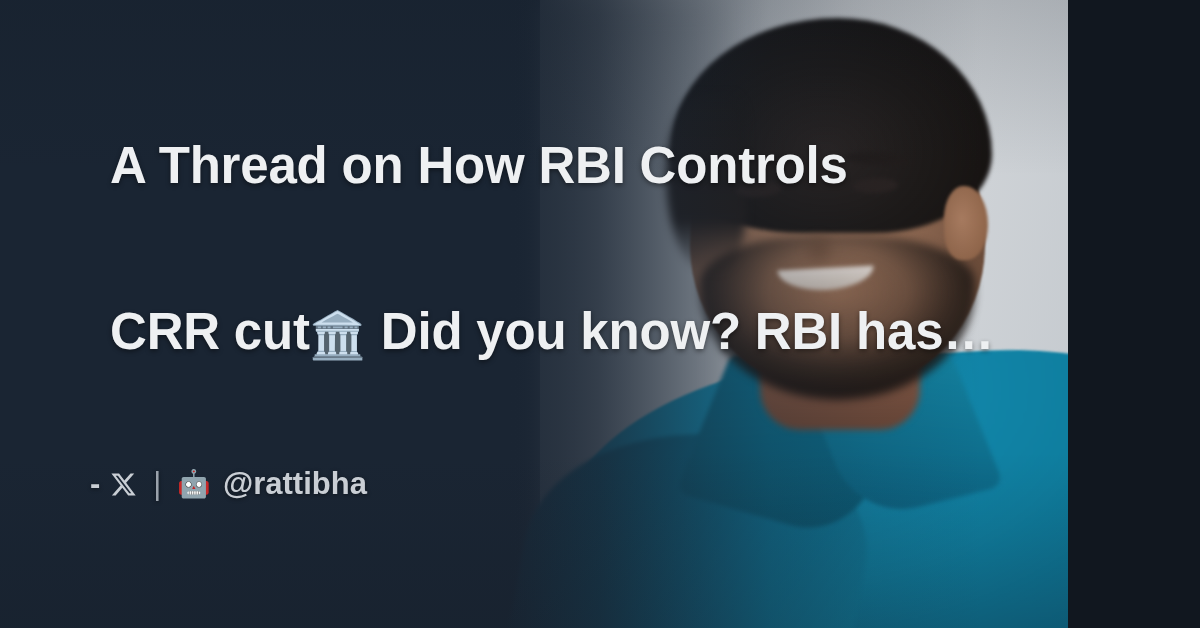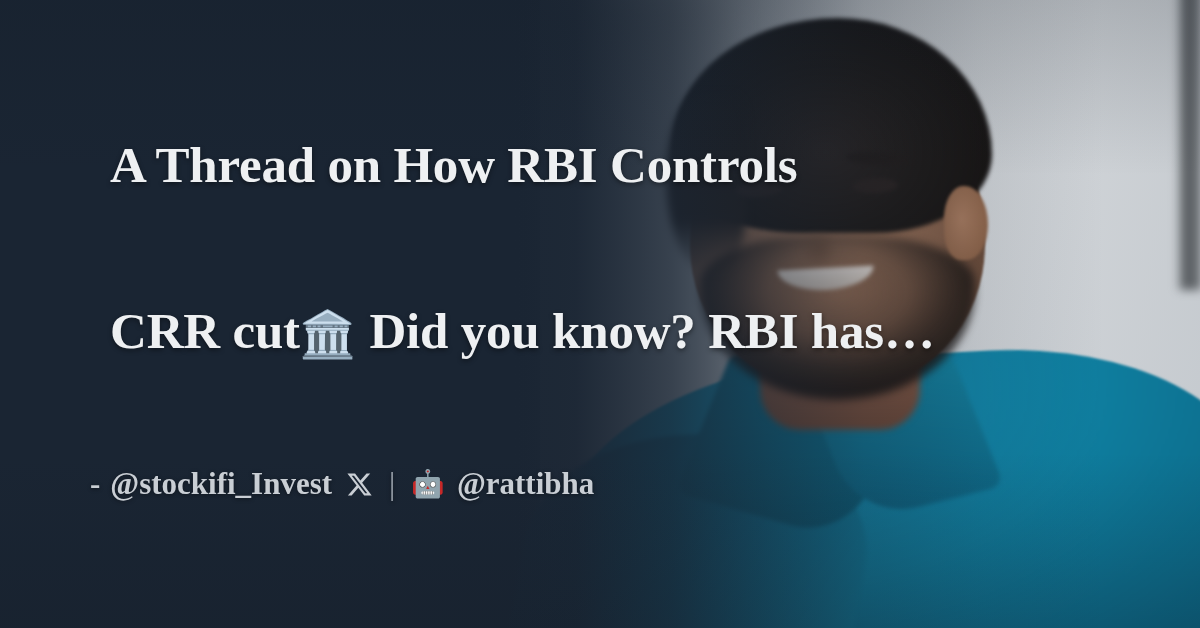--- a/index.html
+++ b/index.html
@@ -2,25 +2,25 @@
 <html><head>
 <meta charset="utf-8">
 <style>
   html, body {
     margin: 0;
     padding: 0;
     background: #11171f;
   }
   .card {
     position: relative;
-    width: 1200px;
+    width: 1068px;
     height: 628px;
     overflow: hidden;
     background: #1a2533;
-    font-family: Liberation Serif, serif;
+    font-family: Liberation Sans, sans-serif;
   }
 
   
   .photo {
     position: absolute;
     inset: 0;
     overflow: hidden;
   }
   
   .wall {
@@ -283,21 +283,20 @@
   <div class="content">
 
     <h1 class="title">
       <span>A Thread on How RBI Controls</span><br>
       <br>
       <span>CRR cut</span><span class="emoji">🏛️</span><span> Did you know? RBI has…</span>
     </h1>
 
     <div class="footer">
       <span class="dash">-</span>
-      <span class="handle">@stockifi_Invest</span>
       <span class="x-logo">
         <svg viewBox="0 0 24 24" aria-hidden="true">
           <path d="M18.24 2.25h3.31l-7.23 8.26 8.5 11.24h-6.65l-5.22-6.82-5.97 6.82H1.66l7.73-8.84L1.25 2.25h6.82l4.71 6.23 5.46-6.23Zm-1.16 17.52h1.83L7.05 4.13H5.08l12 15.64Z" fill="#c9ced4"></path>
         </svg>
       </span>
       <span class="pipe">|</span>
       <span class="bot">🤖</span>
       <span class="platform">@rattibha</span>
     </div>
 

